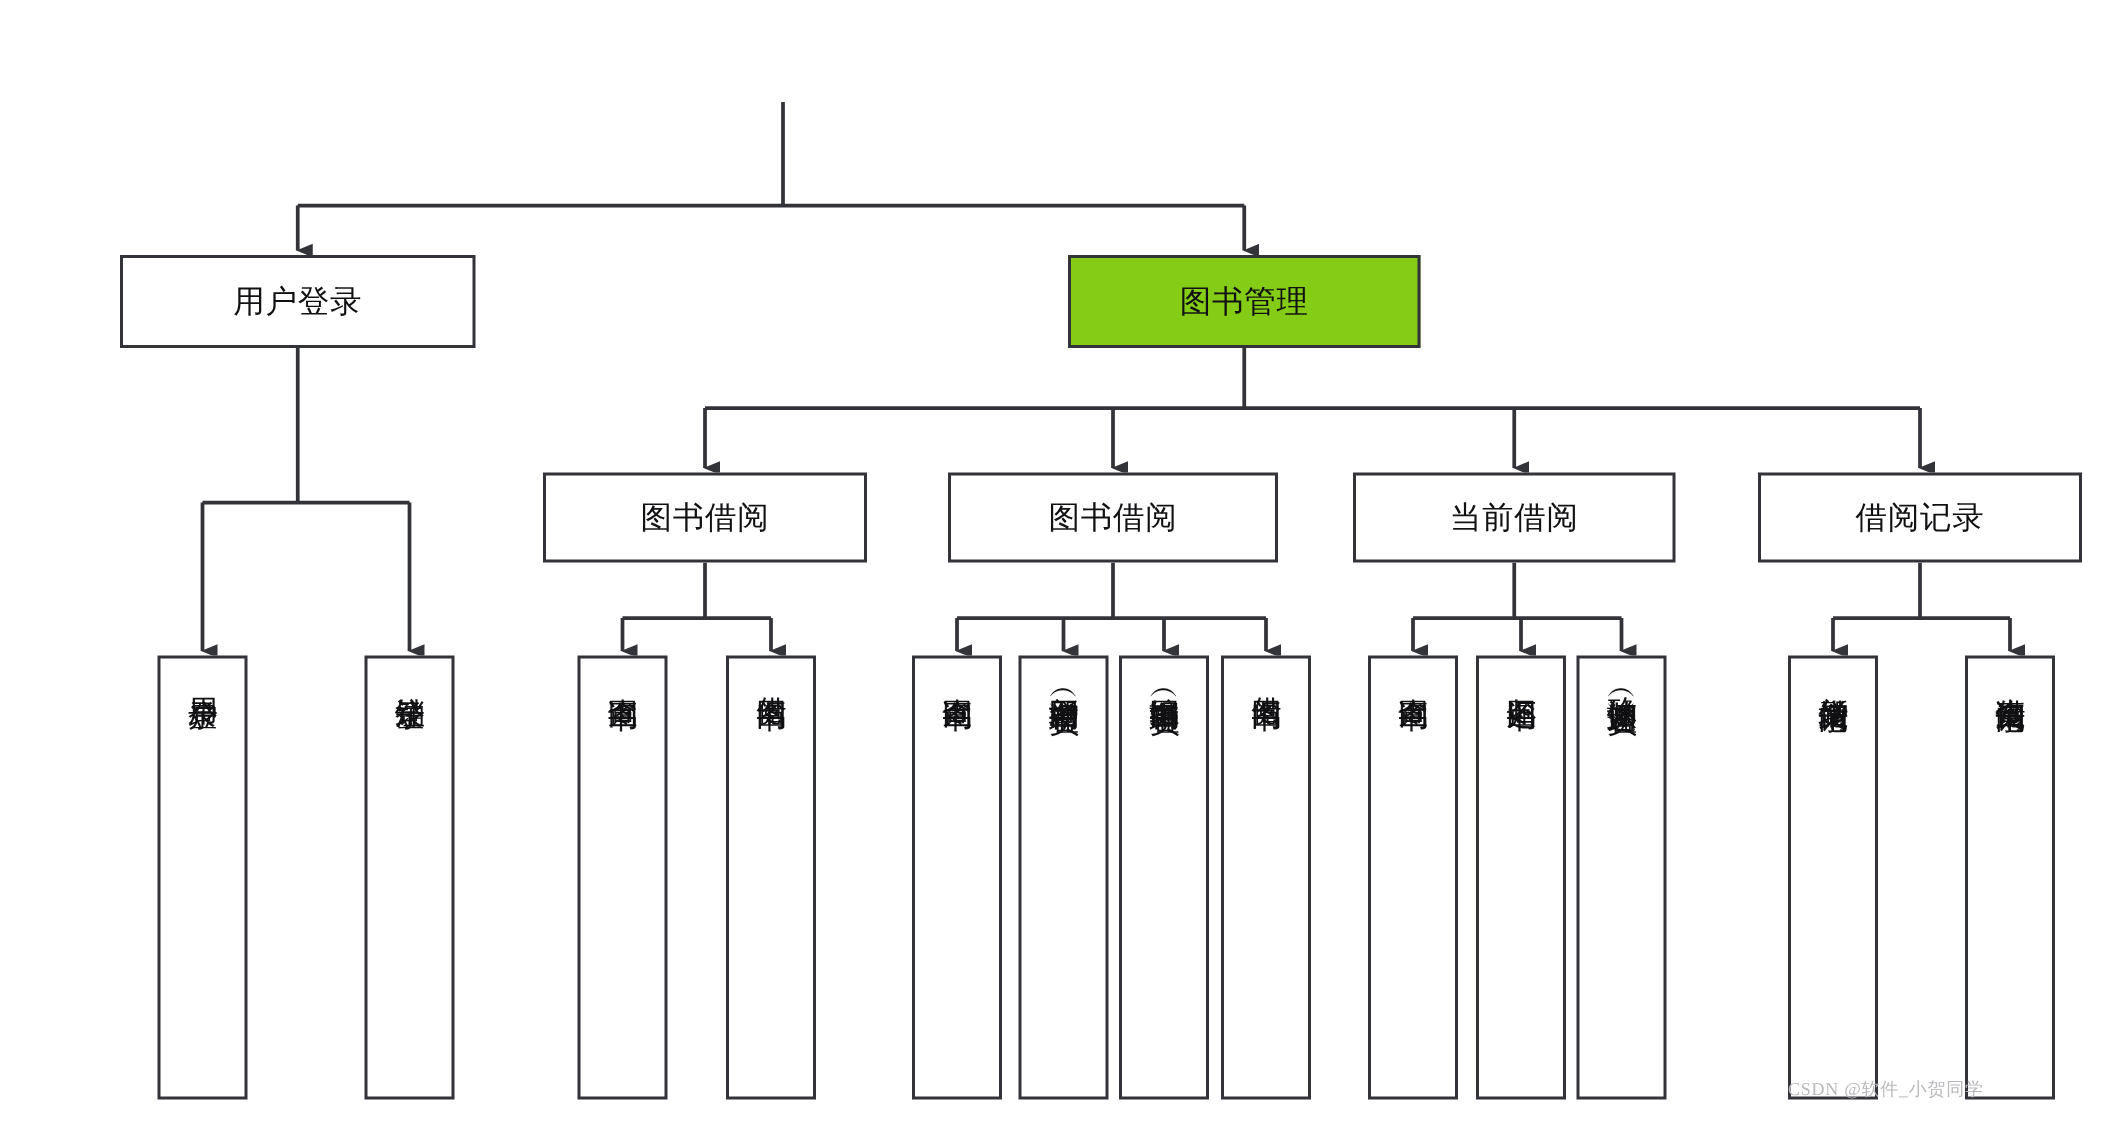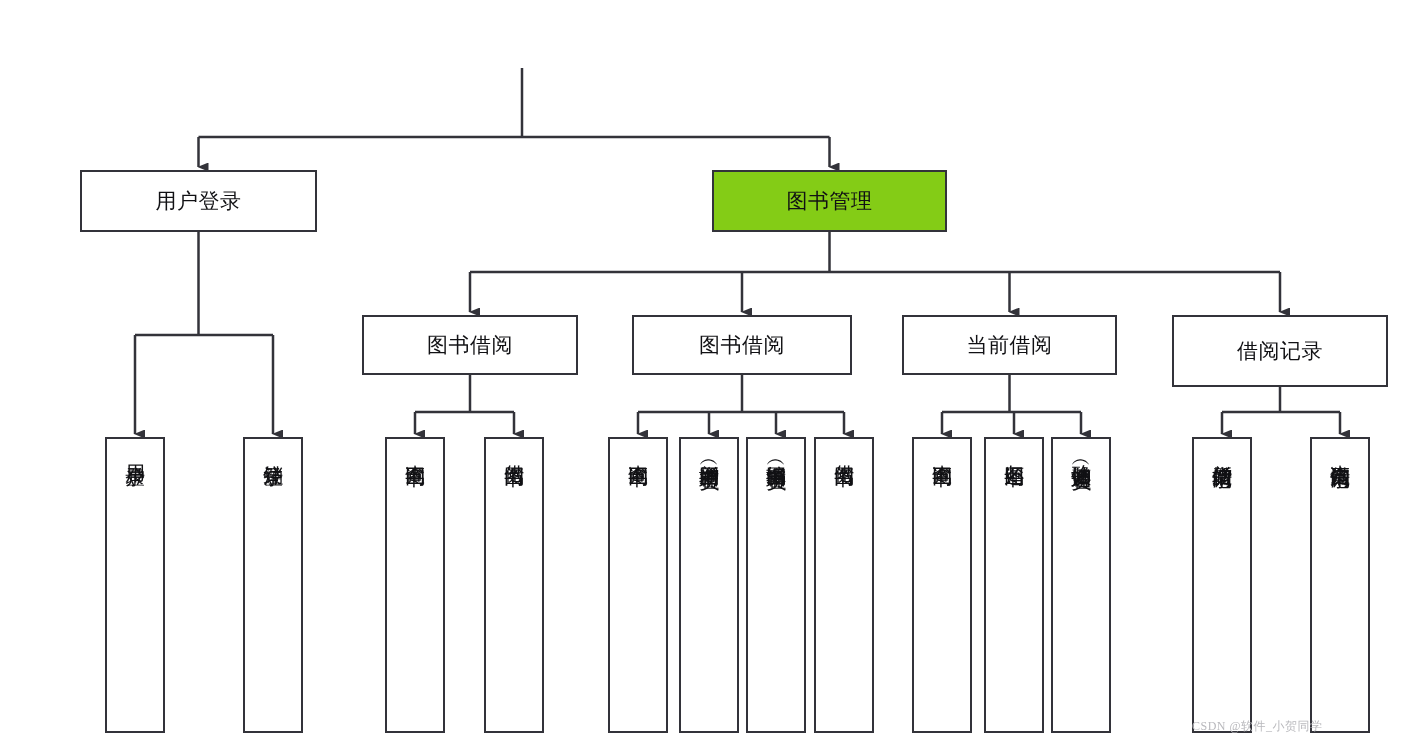--- a/index.html
+++ b/index.html
@@ -117,21 +117,21 @@
       </g>
   </svg>
 
 
   <div class="node node-h" style="left: 80px; top: 170px; width: 237px; height: 62px; border-color: rgb(51, 51, 58); background: rgb(255, 255, 255); color: rgb(17, 17, 20);">用户登录</div>
   <div class="node node-h" style="left: 712px; top: 170px; width: 235px; height: 62px; border-color: rgb(51, 51, 58); background: #84cc16; color: rgb(17, 17, 20);">图书管理</div>
 
   <div class="node node-h" style="left: 362px; top: 315px; width: 216px; height: 60px; border-color: rgb(51, 51, 58); background: rgb(255, 255, 255); color: rgb(17, 17, 20);">图书借阅</div>
   <div class="node node-h" style="left: 902px; top: 315px; width: 215px; height: 60px; border-color: rgb(51, 51, 58); background: rgb(255, 255, 255); color: rgb(17, 17, 20);">当前借阅</div>
   <div class="node node-h" style="left: 632px; top: 315px; width: 220px; height: 60px; border-color: rgb(51, 51, 58); background: rgb(255, 255, 255); color: rgb(17, 17, 20);">图书借阅</div>
-  <div class="node node-h" style="left: 1172px; top: 315px; width: 216px; height: 72px; border-color: rgb(51, 51, 58); background: rgb(255, 255, 255); color: rgb(17, 17, 20);">借阅记录</div>
+  <div class="node node-h" style="left: 1172px; top: 315px; width: 216px; height: 60px; border-color: rgb(51, 51, 58); background: rgb(255, 255, 255); color: rgb(17, 17, 20);">借阅记录</div>
 
   <div class="node node-v" style="left: 105px; top: 437px; width: 60px; height: 296px; border-color: rgb(51, 51, 58); background: rgb(255, 255, 255); color: rgb(17, 17, 20);">
     <span class="vtext">用户登录</span>
   </div>
   <div class="node node-v" style="left: 243px; top: 437px; width: 60px; height: 296px; border-color: rgb(51, 51, 58); background: rgb(255, 255, 255); color: rgb(17, 17, 20);">
     <span class="vtext">注销登录</span>
   </div>
   <div class="node node-v" style="left: 385px; top: 437px; width: 60px; height: 296px; border-color: rgb(51, 51, 58); background: rgb(255, 255, 255); color: rgb(17, 17, 20);">
     <span class="vtext">查询图书</span>
   </div>

